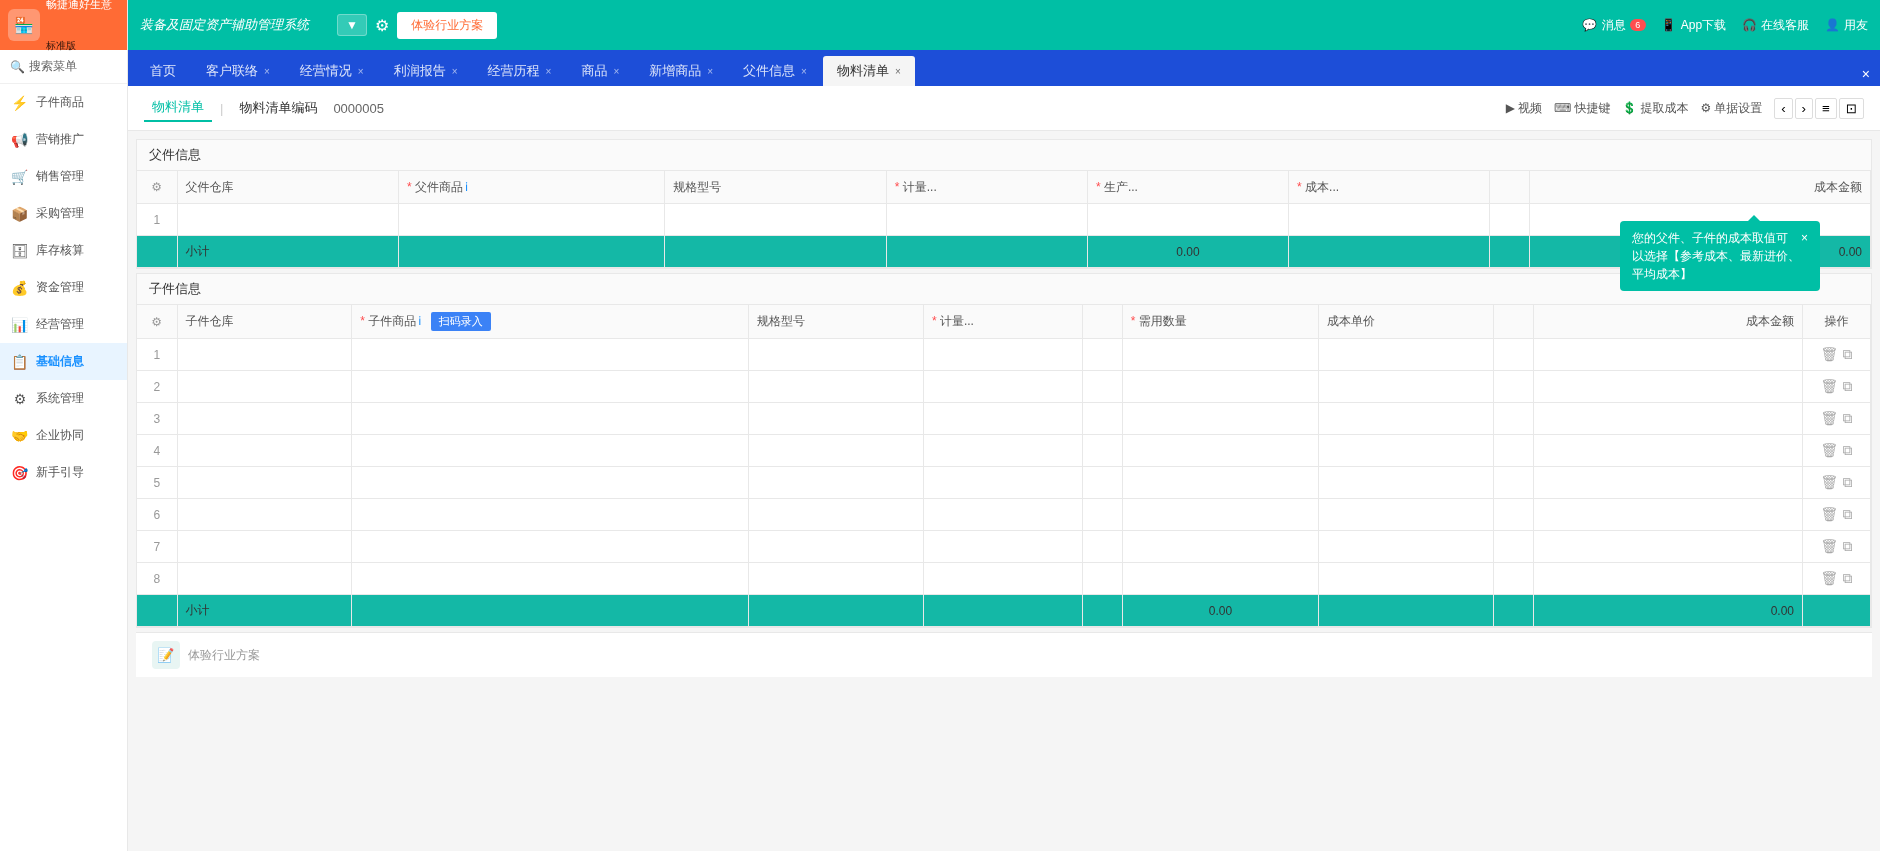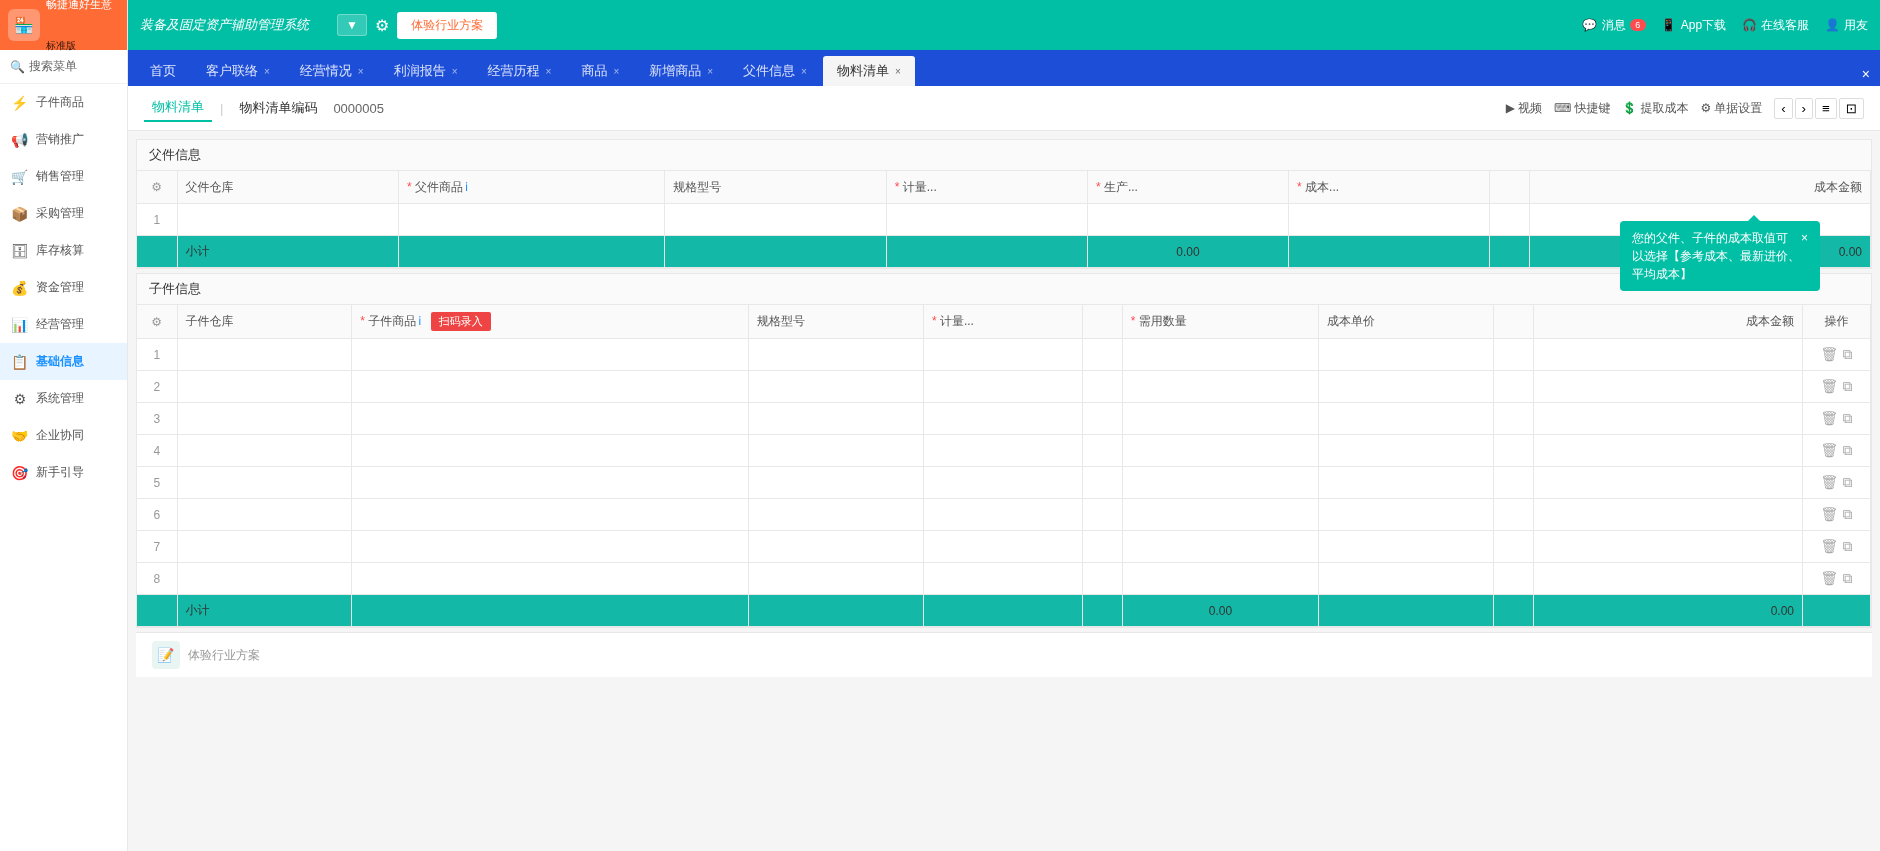--- a/index.html
+++ b/index.html
@@ -255,21 +255,21 @@
       color: #333;
     }
     .data-table th:first-child, .data-table td:first-child {
       width: 40px;
       text-align: center;
       color: #999;
     }
     .col-gear { width: 32px; text-align: center; }
 
     .scan-btn {
-      background: #ef4444;
+      background: #3b82f6;
       color: white;
       border: none;
       padding: 2px 8px;
       border-radius: 2px;
       font-size: 11px;
       cursor: pointer;
     }
 
     .action-icons {
       display: flex; gap: 4px; justify-content: center;

